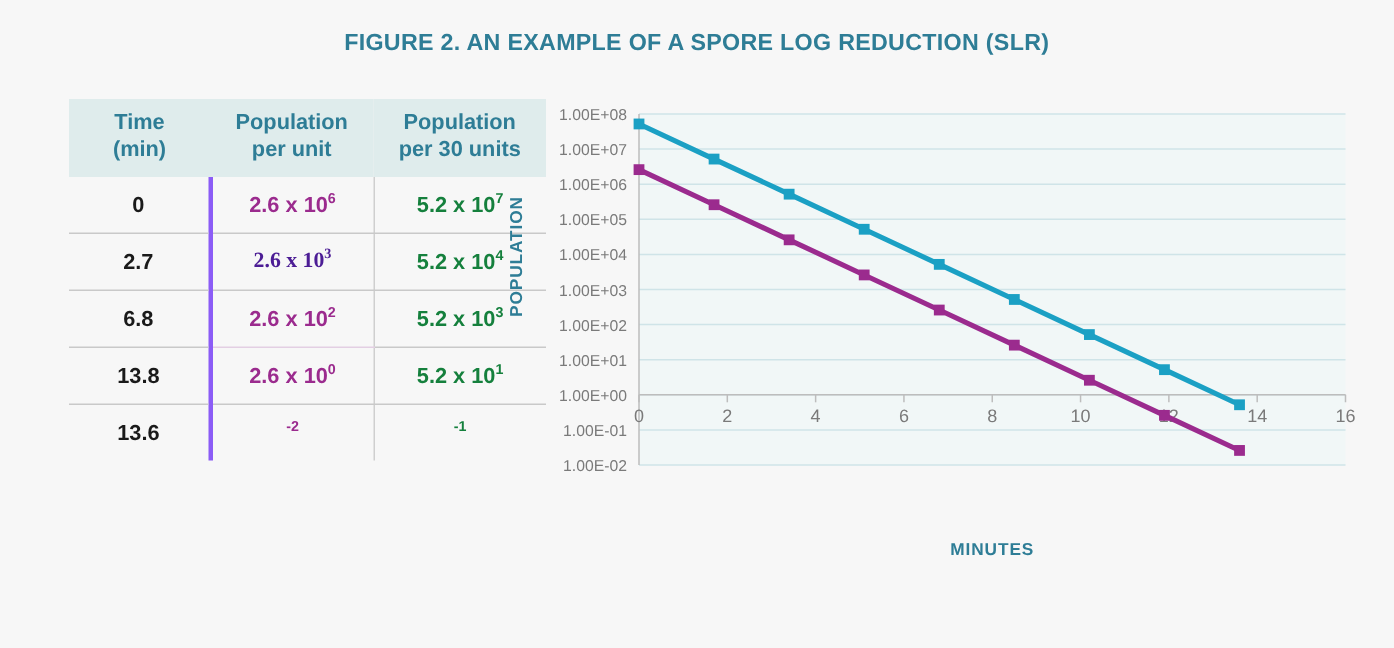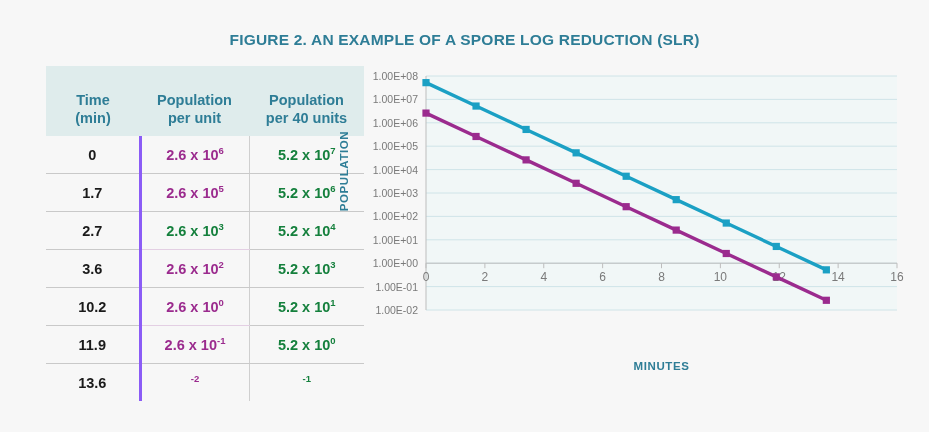--- a/index.html
+++ b/index.html
@@ -13,21 +13,21 @@
     font-family: "Liberation Sans", sans-serif;
     position: relative;
     overflow: hidden;
     -webkit-font-smoothing: antialiased;
   }
 
   
   #figure-title {
     position: absolute;
     left: 0;
-    top: 31px;
+    top: 20px;
     width: 929px;
     text-align: center;
     font-size: 15.5px;
     font-weight: bold;
     letter-spacing: .2px;
     color: #2e7d96;
     white-space: nowrap;
   }
 
   
@@ -44,21 +44,21 @@
     text-align: center;
     vertical-align: middle;
   }
   #data-table thead th {
     background: #dfecec;
     color: #2e7d96;
     font-size: 14.5px;
     font-weight: bold;
     line-height: 1.25;
     height: 44px;
-    padding: 21px 6px 5px;
+    padding: 3px 6px 5px;
   }
   #data-table thead th.col-time   { width: 82px; }
   #data-table thead th.col-unit   { width: 97px; }
   #data-table thead th.col-units  { width: 103px; }
 
   #data-table tbody td {
     height: 37px;
     font-size: 14.5px;
     border-bottom: 1px solid #c9c9c9;
   }
@@ -67,21 +67,21 @@
   #data-table tbody td.c-time {
     color: #1a1a1a;
     font-weight: bold;
   }
   #data-table tbody td.c-unit {
     color: #9b2b8e;
     font-weight: bold;
     border-left: 3px solid #8b5cf6;
     border-right: 1px solid #cfcfcf;
   }
-  #data-table tbody td.c-unit.dark { color: #15803d; }
+  #data-table tbody td.c-unit.dark { color: #4c1d95; font-family: Liberation Serif, serif; }
   #data-table tbody td.c-units {
     color: #15803d;
     font-weight: bold;
   }
   #data-table tbody tr:nth-child(3) td.c-unit,
   #data-table tbody tr:nth-child(5) td.c-unit,
   #data-table tbody tr:nth-child(9) td.c-unit {
     border-bottom-color: #e3cfe3;
   }
   .sup { font-size: 9.5px; vertical-align: super; line-height: 0; }
@@ -107,54 +107,44 @@
       <th class="col-time">
         <div>Time</div>
         <div>(min)</div>
       </th>
       <th class="col-unit">
         <div>Population</div>
         <div>per unit</div>
       </th>
       <th class="col-units">
         <div>Population</div>
-        <div>per 40 units</div>
+        <div>per 30 units</div>
       </th>
     </tr>
   </thead>
   <tbody id="table-body">
       <tr>
         <td class="c-time">0</td>
         <td class="c-unit"><span>2.6 x 10</span><span class="sup">6</span></td>
         <td class="c-units"><span>5.2 x 10</span><span class="sup">7</span></td>
       </tr>
       <tr>
-        <td class="c-time">1.7</td>
-        <td class="c-unit"><span>2.6 x 10</span><span class="sup">5</span></td>
-        <td class="c-units"><span>5.2 x 10</span><span class="sup">6</span></td>
-      </tr>
-      <tr>
         <td class="c-time">2.7</td>
         <td class="c-unit dark"><span>2.6 x 10</span><span class="sup">3</span></td>
         <td class="c-units"><span>5.2 x 10</span><span class="sup">4</span></td>
       </tr>
       <tr>
-        <td class="c-time">3.6</td>
+        <td class="c-time">6.8</td>
         <td class="c-unit"><span>2.6 x 10</span><span class="sup">2</span></td>
         <td class="c-units"><span>5.2 x 10</span><span class="sup">3</span></td>
       </tr>
       <tr>
-        <td class="c-time">10.2</td>
+        <td class="c-time">13.8</td>
         <td class="c-unit"><span>2.6 x 10</span><span class="sup">0</span></td>
         <td class="c-units"><span>5.2 x 10</span><span class="sup">1</span></td>
-      </tr>
-      <tr>
-        <td class="c-time">11.9</td>
-        <td class="c-unit"><span>2.6 x 10</span><span class="sup">-1</span></td>
-        <td class="c-units"><span>5.2 x 10</span><span class="sup">0</span></td>
       </tr>
       <tr>
         <td class="c-time">13.6</td>
         <td class="c-unit"><span class="sup">-2</span></td>
         <td class="c-units"><span class="sup">-1</span></td>
       </tr>
     </tbody>
 </table>
 
 <div id="chart">

